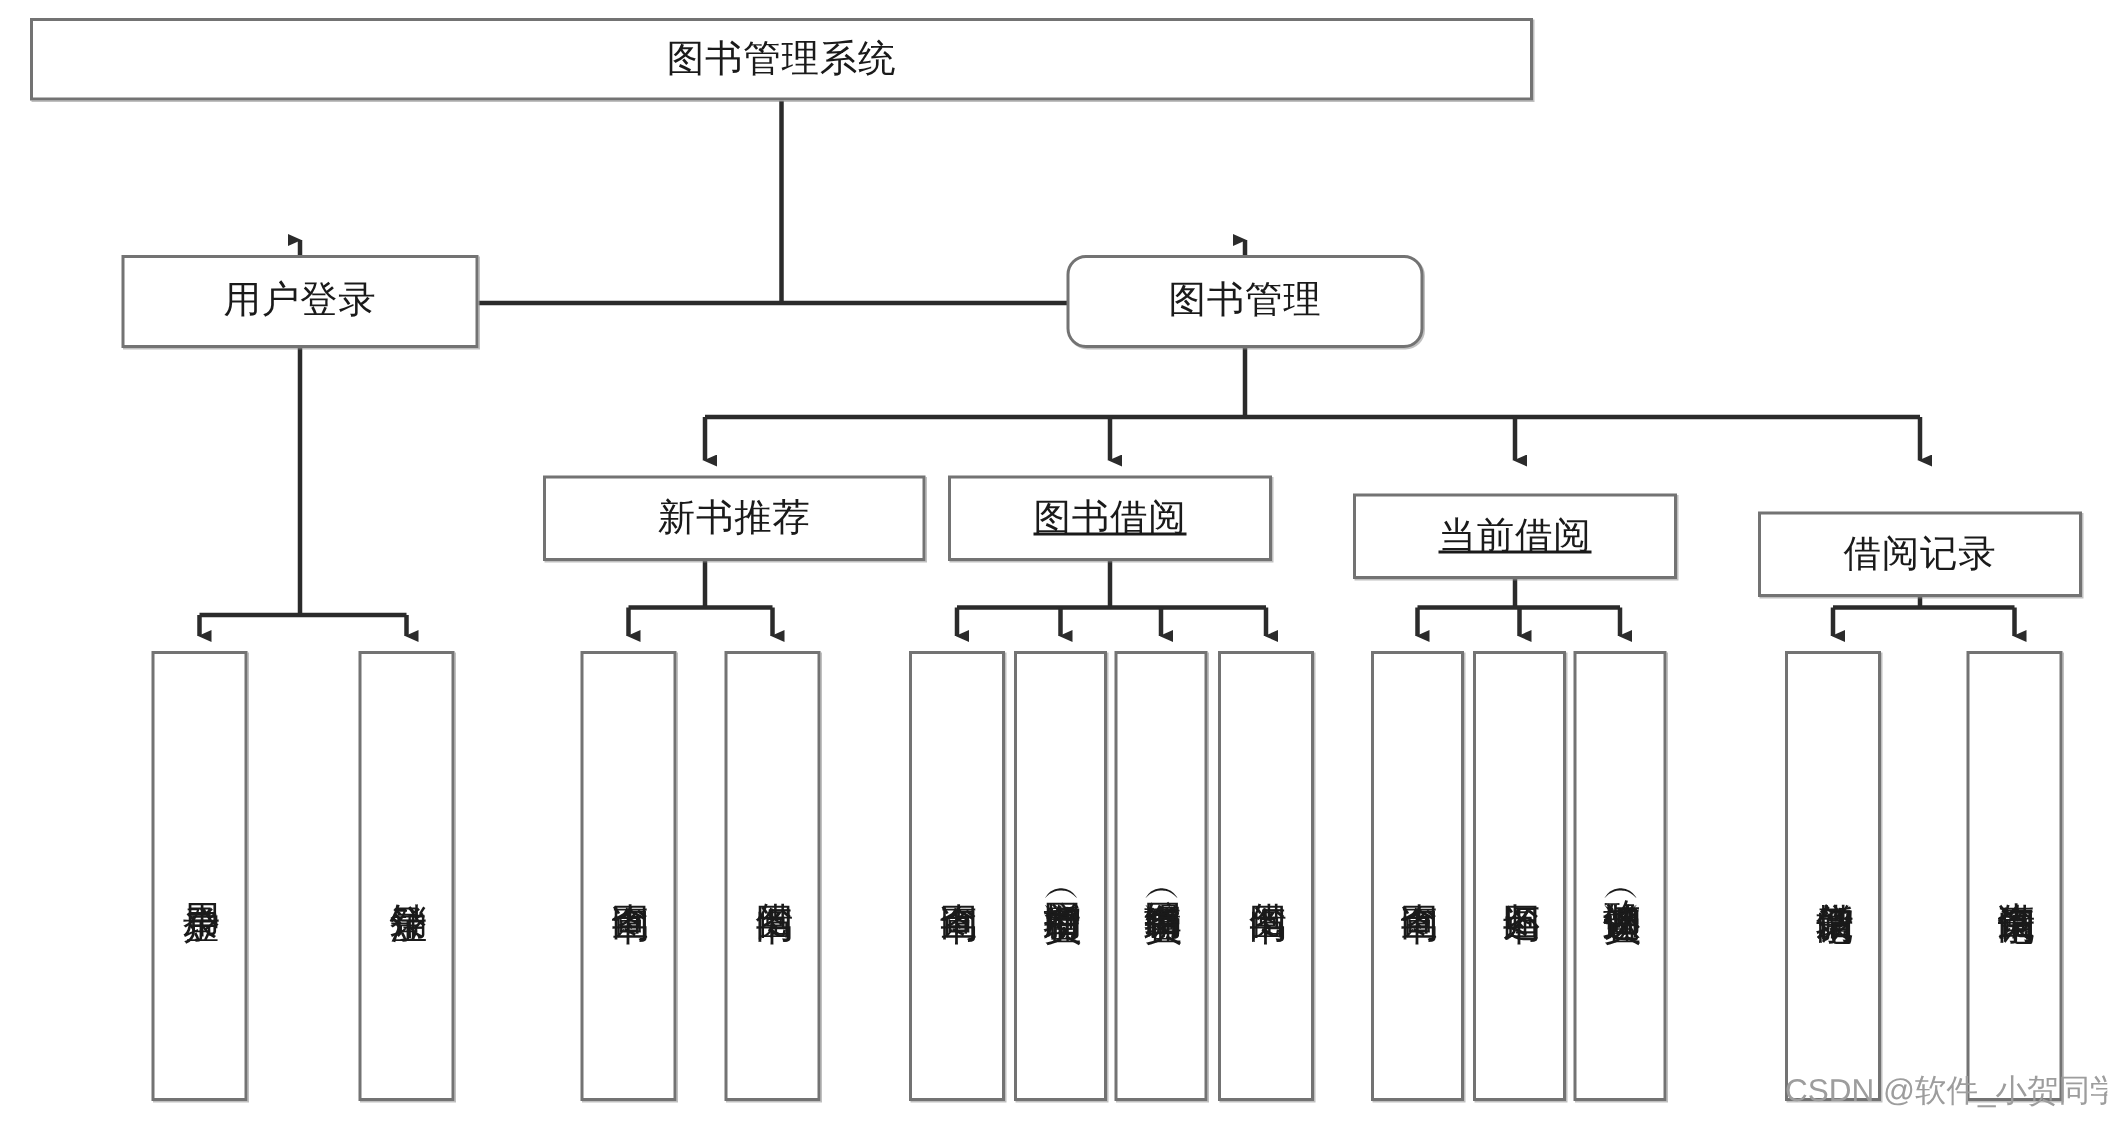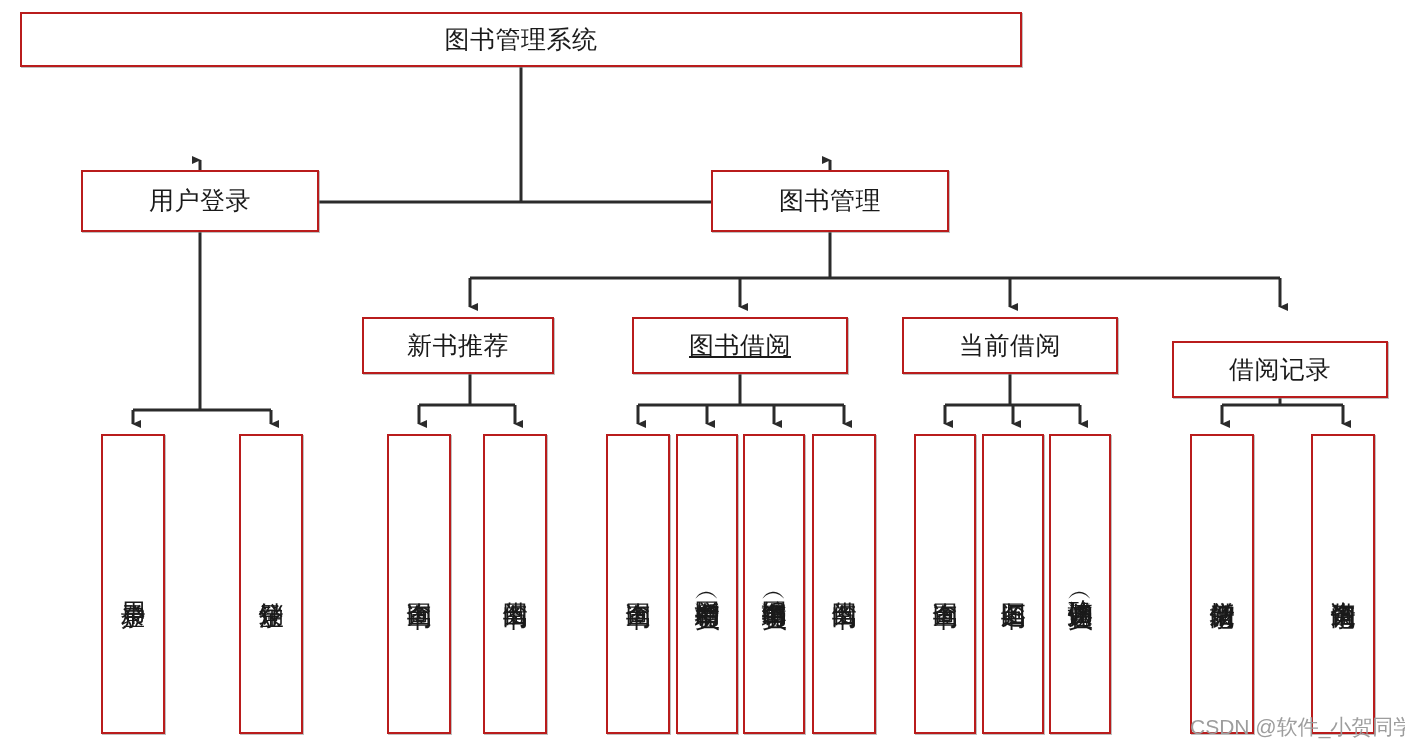--- a/index.html
+++ b/index.html
@@ -22,21 +22,21 @@
     position: absolute;
     left: 0;
     top: 0;
     width: 1405px;
     height: 747px;
   }
   .node {
     position: absolute;
     box-sizing: border-box;
     background: #ffffff;
-    border: 2px solid #b91c1c;
+    border: 2px solid #737373;
     box-shadow: 1px 1px 0 rgba(140,140,140,0.55);
     display: flex;
     align-items: center;
     justify-content: center;
     color: #1a1a1a;
     line-height: 1.18;
     text-align: center;
   }
   .node.horiz {
     font-size: 25px;
@@ -113,30 +113,30 @@
       </g>
   </svg>
 
   <div id="node-layer">
       <div class="node horiz" style="left: 20px; top: 12px; width: 1002px; height: 55px;">
         <span class="label">图书管理系统</span>
       </div>
       <div class="node horiz" style="left: 81px; top: 170px; width: 238px; height: 62px;">
         <span class="label">用户登录</span>
       </div>
-      <div class="node horiz" style="left: 711px; top: 170px; width: 238px; height: 62px;">
+      <div class="node horiz" style="left: 711px; top: 170px; width: 238px; height: 62px; border-radius: 13px;">
         <span class="label">图书管理</span>
       </div>
-      <div class="node horiz" style="left: 362px; top: 317px; width: 192px; height: 57px;">
+      <div class="node horiz" style="left: 362px; top: 317px; width: 255px; height: 57px;">
         <span class="label">新书推荐</span>
       </div>
       <div class="node horiz" style="left: 632px; top: 317px; width: 216px; height: 57px; text-decoration: underline;">
         <span class="label">图书借阅</span>
       </div>
-      <div class="node horiz" style="left: 902px; top: 317px; width: 216px; height: 57px;">
+      <div class="node horiz" style="left: 902px; top: 329px; width: 216px; height: 57px; text-decoration: underline;">
         <span class="label">当前借阅</span>
       </div>
       <div class="node horiz" style="left: 1172px; top: 317px; width: 216px; height: 57px; margin-top: 24px;">
         <span class="label">借阅记录</span>
       </div>
       <div class="node vert" style="left: 101px; top: 434px; width: 64px; height: 300px;">
         <span class="label">用户登录</span>
       </div>
       <div class="node vert" style="left: 239px; top: 434px; width: 64px; height: 300px;">
         <span class="label">注销登录</span>

